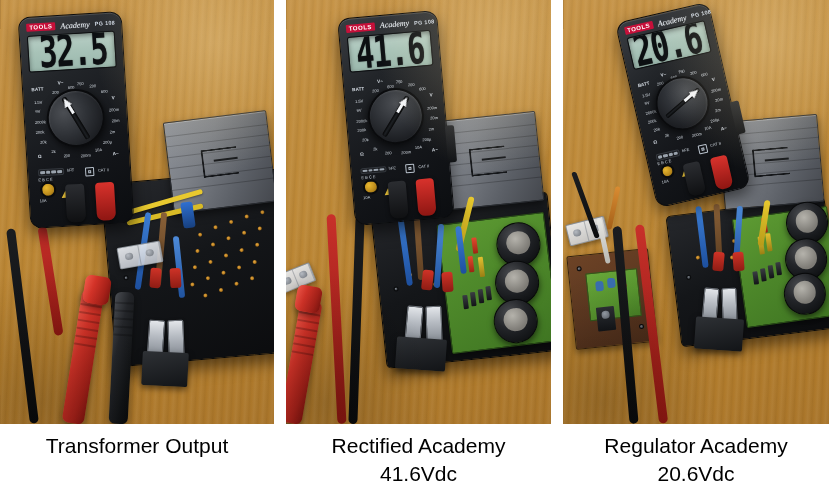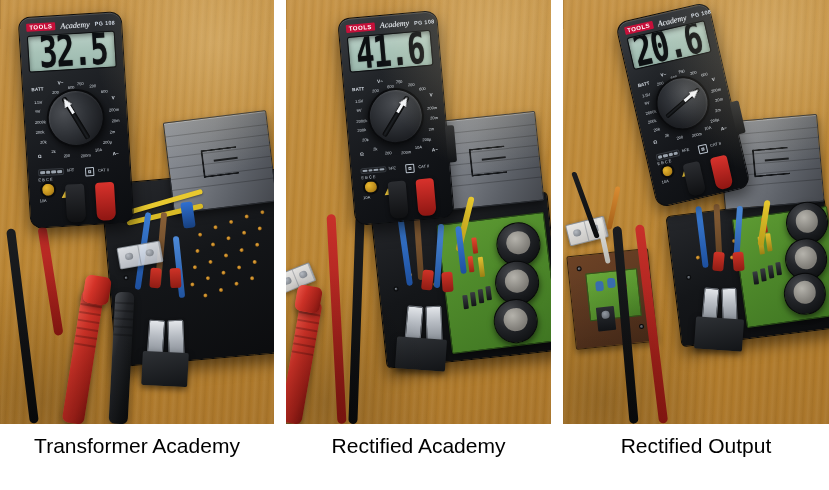--- a/index.html
+++ b/index.html
@@ -543,21 +543,21 @@
           <span class="mini-txt" style="left:70%; top:6%;">CAT II</span>
           <div class="jack jcom" style="left:36%; top:40%; width:17%; aspect-ratio:1/1;"></div>
           <div class="jack jvom" style="left:68%; top:40%; width:17%; aspect-ratio:1/1;"></div>
           <div class="plug black" style="left:34%; top:34%; width:20%; height:66%;"></div>
           <div class="plug red" style="left:66%; top:34%; width:20%; height:66%;"></div>
         </div>
       </div>
     </div>
 
     <div class="caption">
-      <span class="ttl">Transformer Academy</span>
+      <span class="ttl">Transformer Output</span>
     </div>
   </div>
 
   <div class="gap"></div>
 
   <div class="panel panel-2">
     <div class="photo">
       <div class="grain"></div>
 
       <div class="board" style="left:92px; top:200px; width:178px; height:160px; transform:rotate(-6deg);">
@@ -687,20 +687,21 @@
           <div class="jack jvom" style="left:68%; top:40%; width:17%; aspect-ratio:1/1;"></div>
           <div class="plug black" style="left:34%; top:34%; width:20%; height:66%;"></div>
           <div class="plug red" style="left:66%; top:34%; width:20%; height:66%;"></div>
         </div>
         <div class="meter-stand" style="right:-8px; top:56%; width:9px; height:18%;"></div>
       </div>
     </div>
 
     <div class="caption">
       <span class="ttl">Rectified Academy</span>
+      <span class="val">41.6Vdc</span>
     </div>
   </div>
 
   <div class="gap"></div>
 
   <div class="panel panel-3">
     <div class="photo">
       <div class="grain"></div>
 
       <div class="board" style="left:110px; top:206px; width:160px; height:132px; transform:rotate(-7deg);">
@@ -831,17 +832,18 @@
           <div class="jack jcom" style="left:36%; top:40%; width:17%; aspect-ratio:1/1;"></div>
           <div class="jack jvom" style="left:68%; top:40%; width:17%; aspect-ratio:1/1;"></div>
           <div class="plug black" style="left:34%; top:34%; width:20%; height:66%;"></div>
           <div class="plug red" style="left:66%; top:34%; width:20%; height:66%;"></div>
         </div>
         <div class="meter-stand" style="right:-8px; top:54%; width:9px; height:18%;"></div>
       </div>
     </div>
 
     <div class="caption">
-      <span class="ttl">Rectified Output</span>
+      <span class="ttl">Regulator Academy</span>
+      <span class="val">20.6Vdc</span>
     </div>
   </div>
 
 </div>
 
 </body></html>

